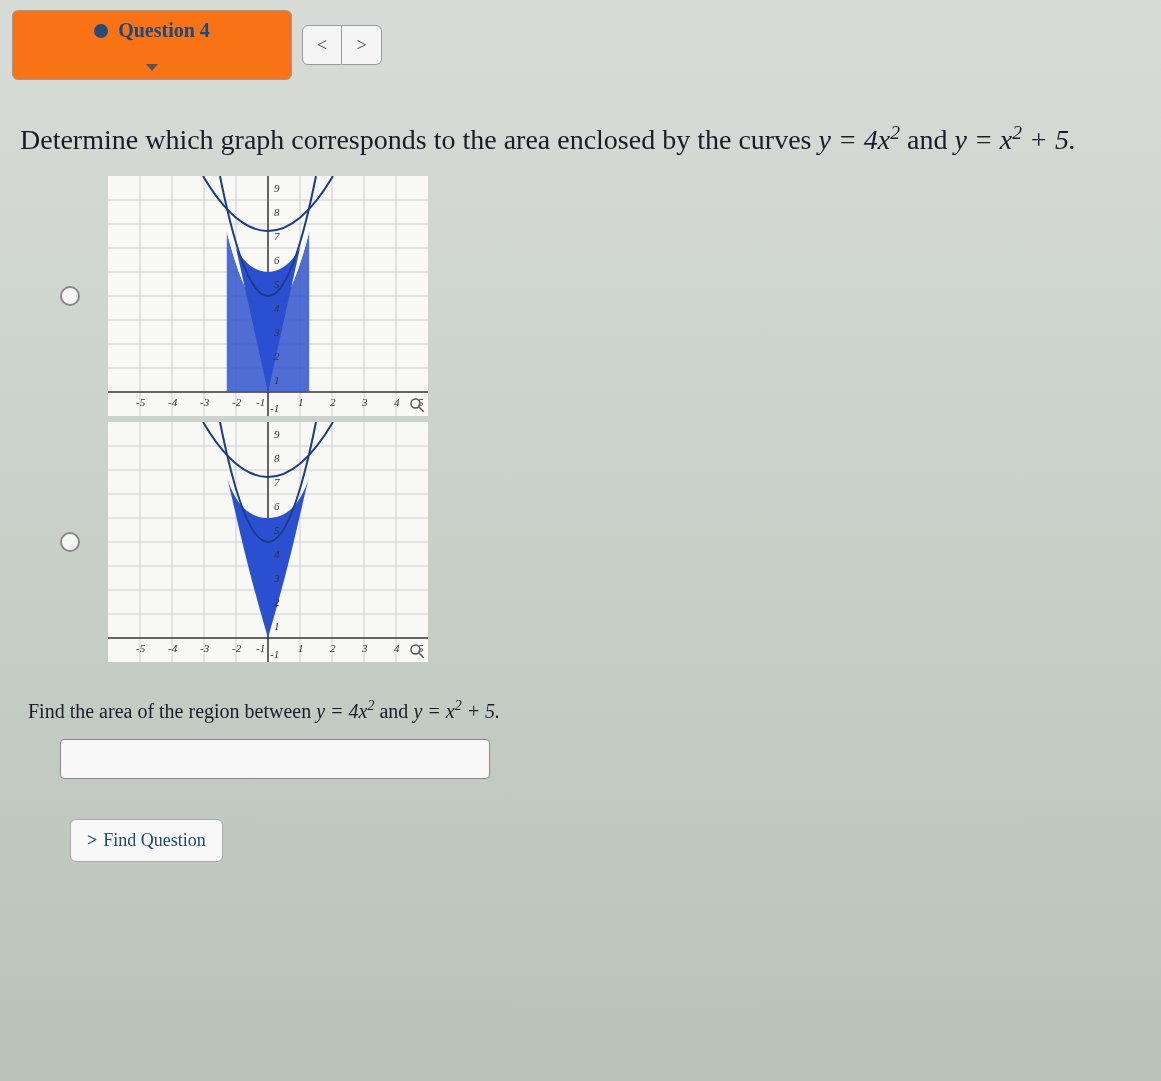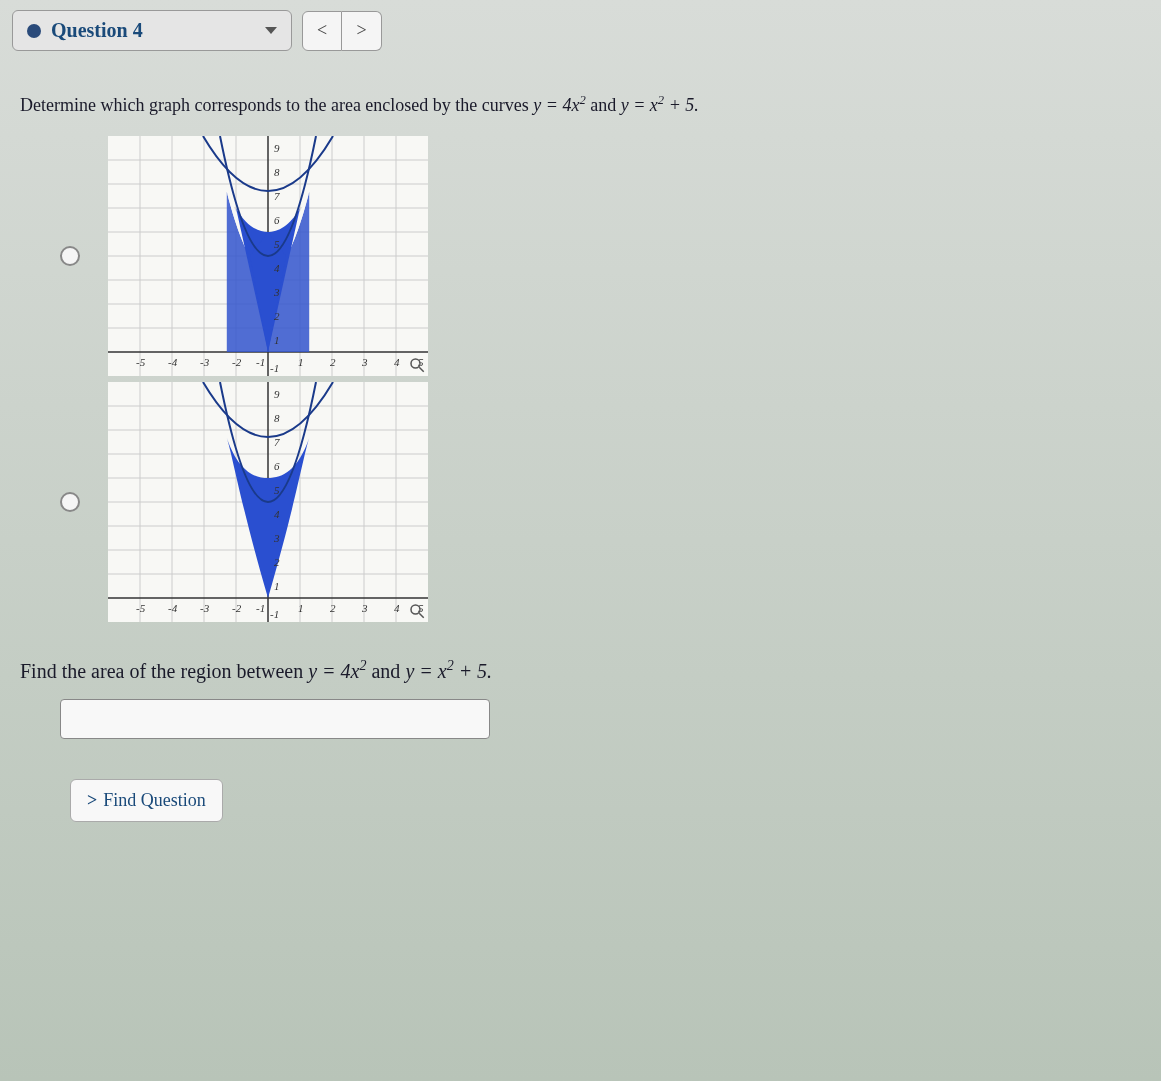--- a/index.html
+++ b/index.html
@@ -15,28 +15,29 @@
   }
   .toolbar {
     display: flex;
     align-items: center;
     padding: 10px 12px;
     gap: 10px;
   }
   .question-selector {
     display: flex;
     align-items: center;
-    background: #e5e5e5;
+    background: #f97316;
     border: 1px solid #999;
     border-radius: 6px;
     padding: 8px 14px;
     gap: 22px;
     cursor: pointer;
     width: 280px;
     justify-content: space-between;
+    flex-direction: column;
   }
   .question-selector .left { display:flex; align-items:center; gap:10px; }
   .dot {
     width: 14px; height: 14px;
     background: #2a4a7a;
     border-radius: 50%;
   }
   .q-label {
     color: #1a4a7a;
     font-weight: bold;
@@ -57,21 +58,21 @@
     font-size: 18px;
     color: #444;
     cursor: pointer;
   }
   .nav-btn:first-child { border-radius: 6px 0 0 6px; }
   .nav-btn:last-child { border-radius: 0 6px 6px 0; border-left:none; }
   .content {
     padding: 8px 20px 20px 20px;
   }
   .prompt {
-    font-size: 18px;
+    font-size: 28px;
     color: #1a1a2a;
     margin: 24px 0 20px 0;
   }
   .math { font-family: 'Times New Roman', serif; font-style: italic; }
   .sup { font-size: 0.7em; vertical-align: super; }
   .options { margin-left: 40px; }
   .option-row {
     display: flex;
     align-items: center;
     gap: 28px;
@@ -87,21 +88,21 @@
   }
   .graph-wrap {
     position: relative;
     width: 320px;
     height: 240px;
   }
   .graph-wrap svg { display:block; }
   .second-prompt {
     font-size: 20px;
     color: #1a1a2a;
-    margin: 36px 0 16px 0;
+    margin: 36px 0 16px 8px;
   }
   .answer-input {
     width: 430px;
     height: 40px;
     border: 1px solid #888;
     border-radius: 4px;
     background: #f8f8f8;
     padding: 6px 10px;
     font-size: 16px;
     margin-left: 40px;

